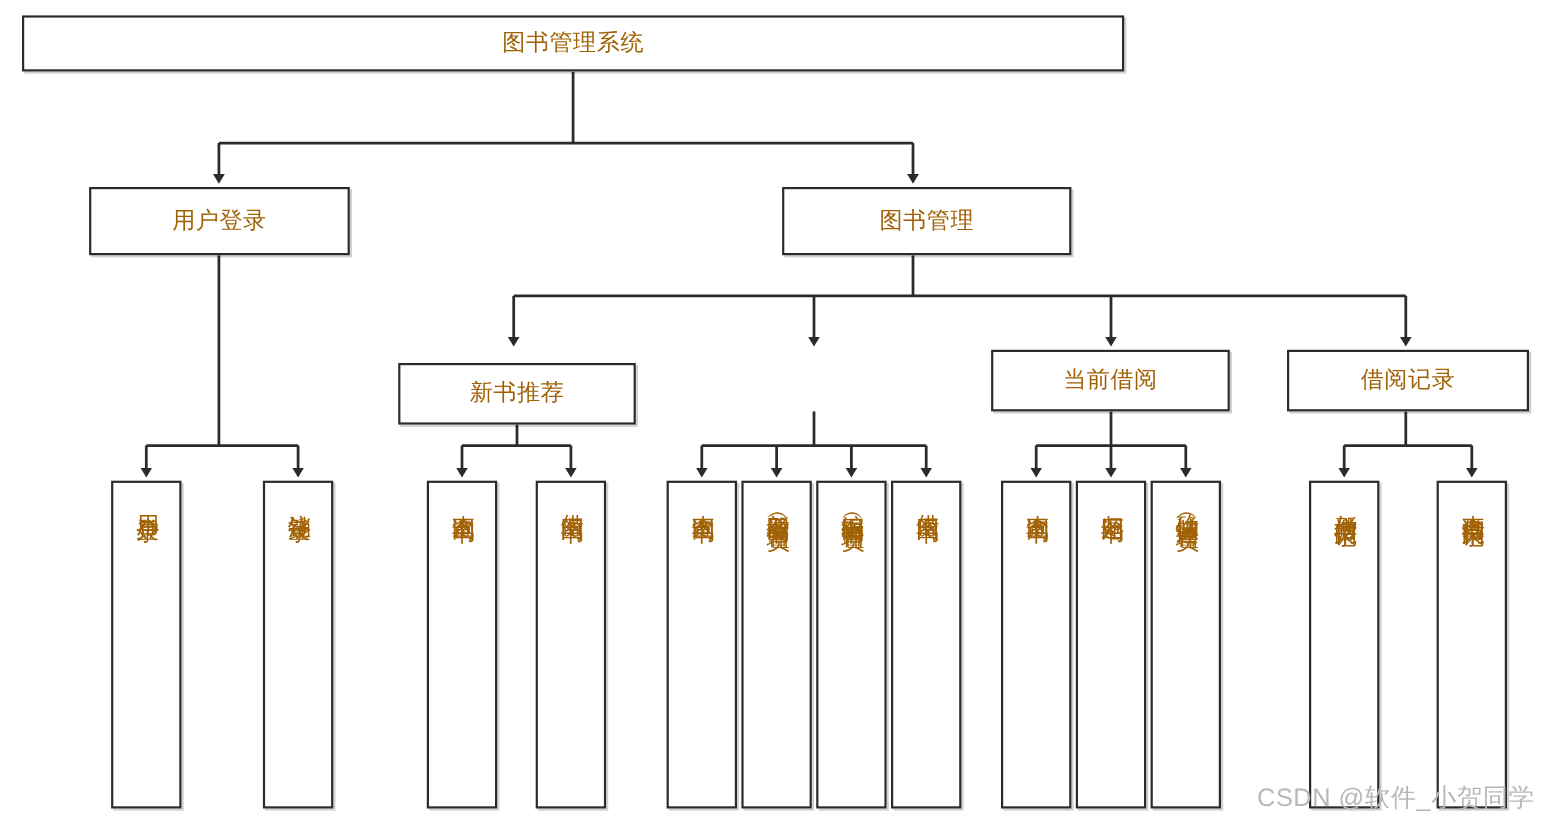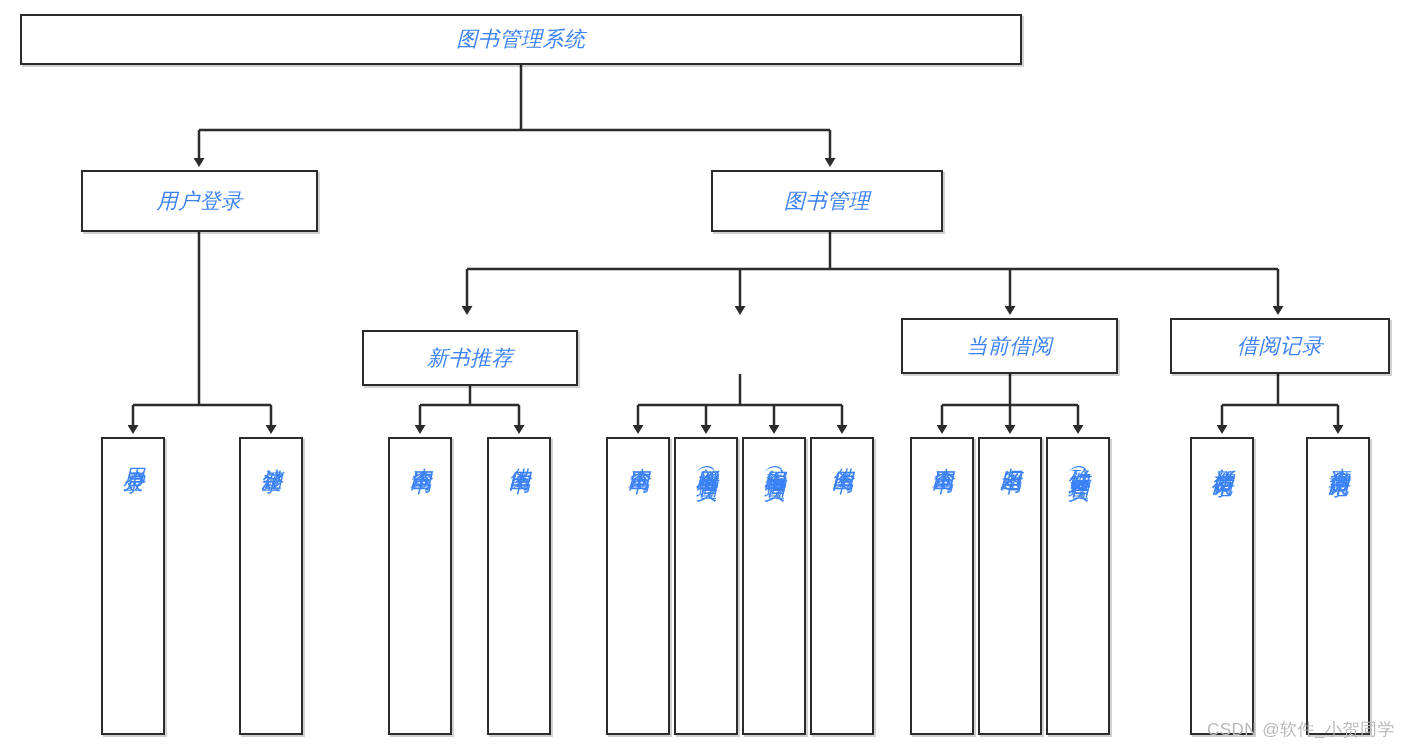--- a/index.html
+++ b/index.html
@@ -30,25 +30,24 @@
     position: absolute;
     box-sizing: border-box;
     border: 2.5px solid #2b2b2b;
     background: #ffffff;
     display: flex;
     align-items: center;
     justify-content: center;
     box-shadow: 2px 2px 0 rgba(0,0,0,0.18);
   }
   .node .label {
-    color: #3b82f6;
+    color: #a16207;
     text-align: center;
     line-height: 1.25;
     letter-spacing: 0.5px;
-    font-style: italic;
   }
   .node.horizontal .label {
     font-size: 21px;
     writing-mode: horizontal-tb;
   }
   .node.vertical {
     align-items: flex-start;
     padding-top: 12px;
   }
   .node.vertical .label {
@@ -56,21 +55,21 @@
     text-orientation: upright;
     font-size: 21px;
     line-height: 1.18;
     letter-spacing: 2px;
     white-space: nowrap;
   }
   .watermark {
     position: absolute;
     right: 10px;
     bottom: 6px;
-    font-size: 17px;
+    font-size: 23px;
     color: #b8b8b8;
     letter-spacing: 0.5px;
     user-select: none;
   }
 </style>
 </head>
 <body>
 
 <div id="diagram-root">
 
@@ -124,21 +123,21 @@
     </g>
   </svg>
 
   <div class="node horizontal" style="left:20px; top:14px; width:1002px; height:51px;">
     <span class="label">图书管理系统</span>
   </div>
 
   <div class="node horizontal" style="left:81px; top:170px; width:237px; height:62px;">
     <span class="label">用户登录</span>
   </div>
-  <div class="node horizontal" style="left:711px; top:170px; width:232px; height:62px;">
+  <div class="node horizontal" style="left:711px; top:170px; width:263px; height:62px;">
     <span class="label">图书管理</span>
   </div>
 
   <div class="node horizontal" style="left:362px; top:318px; width:216px; height:56px;margin-top:12px;">
     <span class="label">新书推荐</span>
   </div>
   <div class="node horizontal" style="left:901px; top:318px; width:217px; height:56px;">
     <span class="label">当前借阅</span>
   </div>
   <div class="node horizontal" style="left:1170px; top:318px; width:220px; height:56px;">

